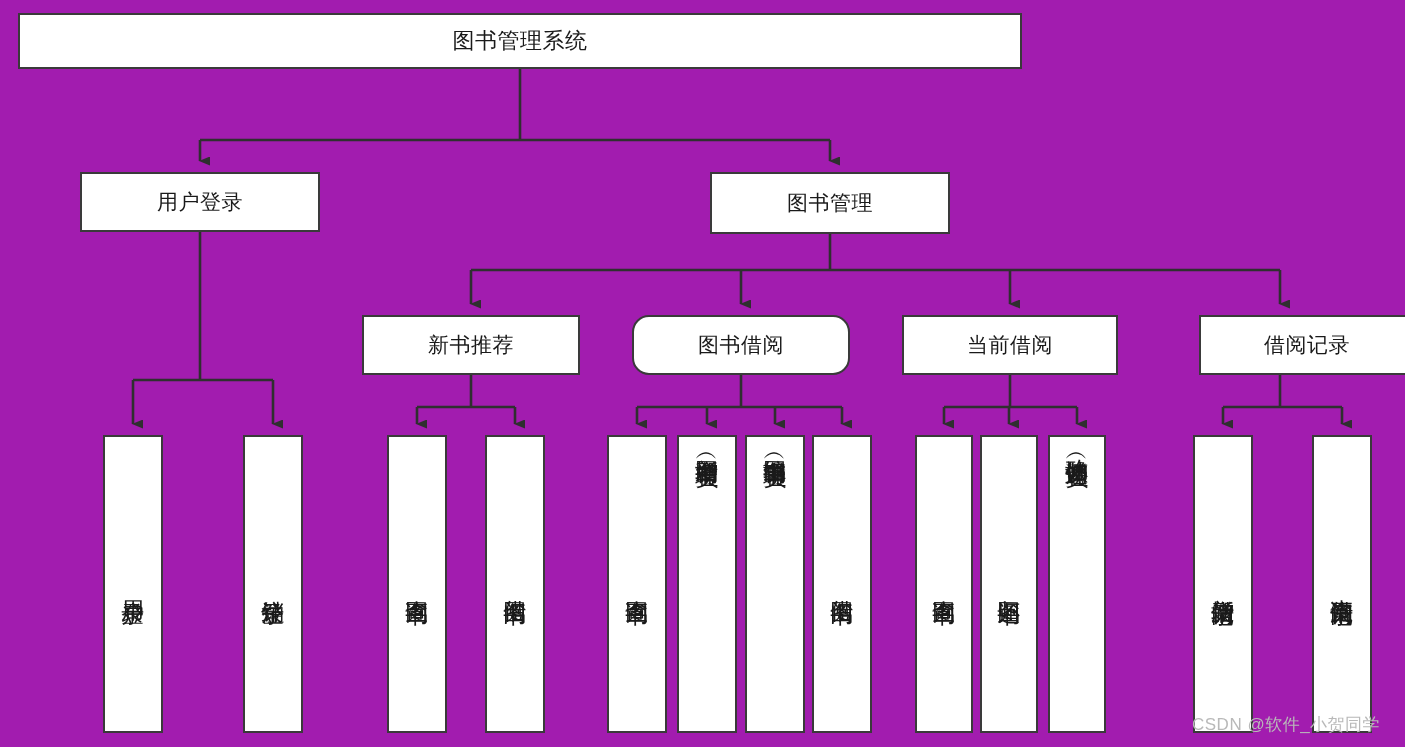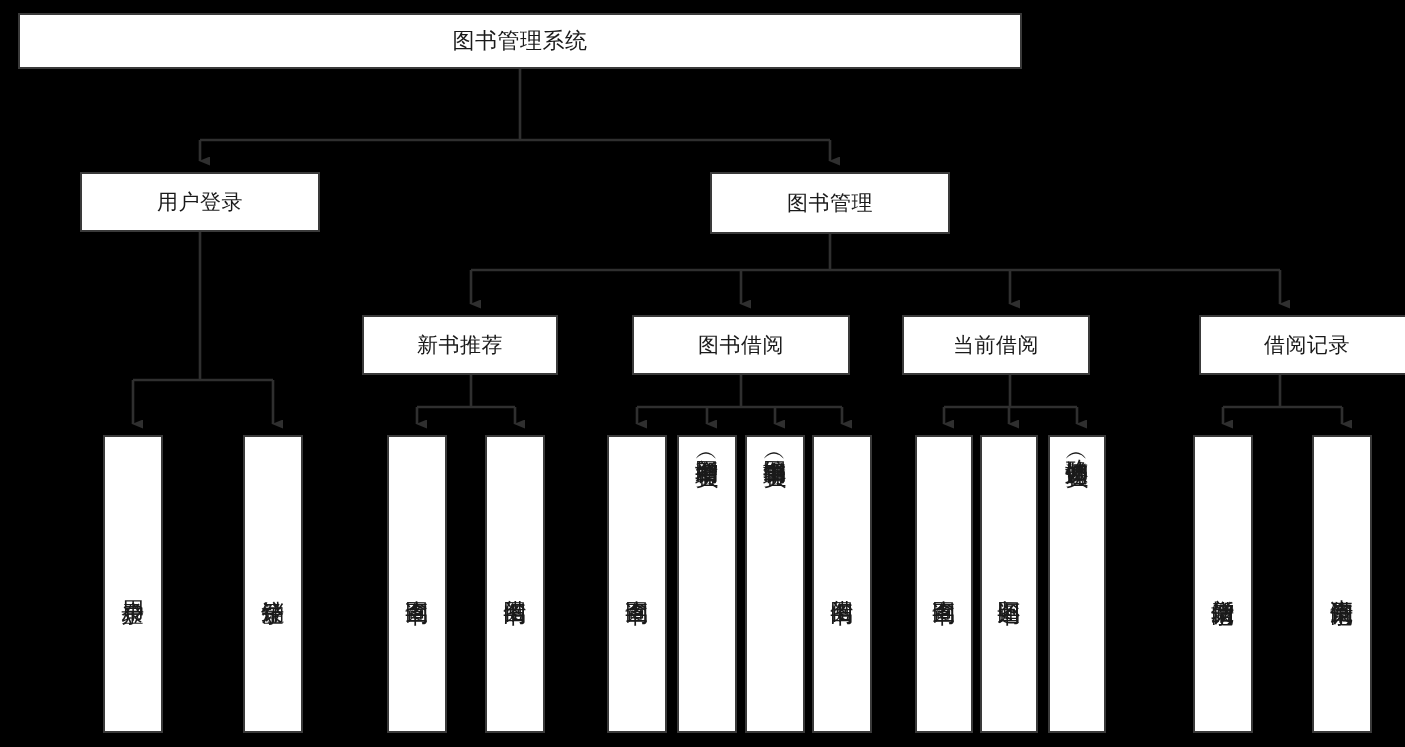--- a/index.html
+++ b/index.html
@@ -7,21 +7,21 @@
     padding: 0;
     background: #ffffff;
   }
   body {
     font-family: "Liberation Sans", "DejaVu Sans", sans-serif;
   }
   #canvas {
     position: relative;
     width: 1405px;
     height: 747px;
-    background: #000000;
+    background: #a21caf;
     overflow: hidden;
   }
   #wires {
     position: absolute;
     left: 0;
     top: 0;
     width: 1405px;
     height: 747px;
     pointer-events: none;
   }
@@ -124,27 +124,27 @@
   <div id="nodes">
       <div class="node h root" style="left: 18px; top: 13px; width: 1004px; height: 56px;">
         <span class="node-label">图书管理系统</span>
       </div>
       <div class="node h" style="left: 80px; top: 172px; width: 240px; height: 60px;">
         <span class="node-label">用户登录</span>
       </div>
       <div class="node h" style="left: 710px; top: 172px; width: 240px; height: 62px;">
         <span class="node-label">图书管理</span>
       </div>
-      <div class="node h" style="left: 362px; top: 315px; width: 196px; height: 60px;">
+      <div class="node h" style="left: 362px; top: 315px; width: 218px; height: 60px;">
         <span class="node-label">新书推荐</span>
       </div>
-      <div class="node h" style="left: 632px; top: 315px; width: 218px; height: 60px;">
+      <div class="node h" style="left: 632px; top: 315px; width: 218px; height: 60px; border-radius: 17px;">
         <span class="node-label">图书借阅</span>
       </div>
-      <div class="node h" style="left: 902px; top: 315px; width: 188px; height: 60px;">
+      <div class="node h" style="left: 902px; top: 315px; width: 216px; height: 60px;">
         <span class="node-label">当前借阅</span>
       </div>
       <div class="node h" style="left: 1172px; top: 315px; width: 216px; height: 60px; margin-left: 27px;">
         <span class="node-label">借阅记录</span>
       </div>
       <div class="node v centered" style="left: 103px; top: 435px; width: 60px; height: 298px;">
         <span class="node-label">用户登录</span>
       </div>
       <div class="node v centered" style="left: 243px; top: 435px; width: 60px; height: 298px;">
         <span class="node-label">注销登录</span>
@@ -177,14 +177,15 @@
         <span class="node-label">确认归还（管理员）</span>
       </div>
       <div class="node v centered" style="left: 1193px; top: 435px; width: 60px; height: 298px;">
         <span class="node-label">新增借阅记录</span>
       </div>
       <div class="node v centered" style="left: 1312px; top: 435px; width: 60px; height: 298px;">
         <span class="node-label">查询借阅记录</span>
       </div>
     </div>
 
+  <div class="watermark" style="left: 1192px; top: 713px;">CSDN @软件_小贺同学</div>
 
 </div>
 
 </body></html>

